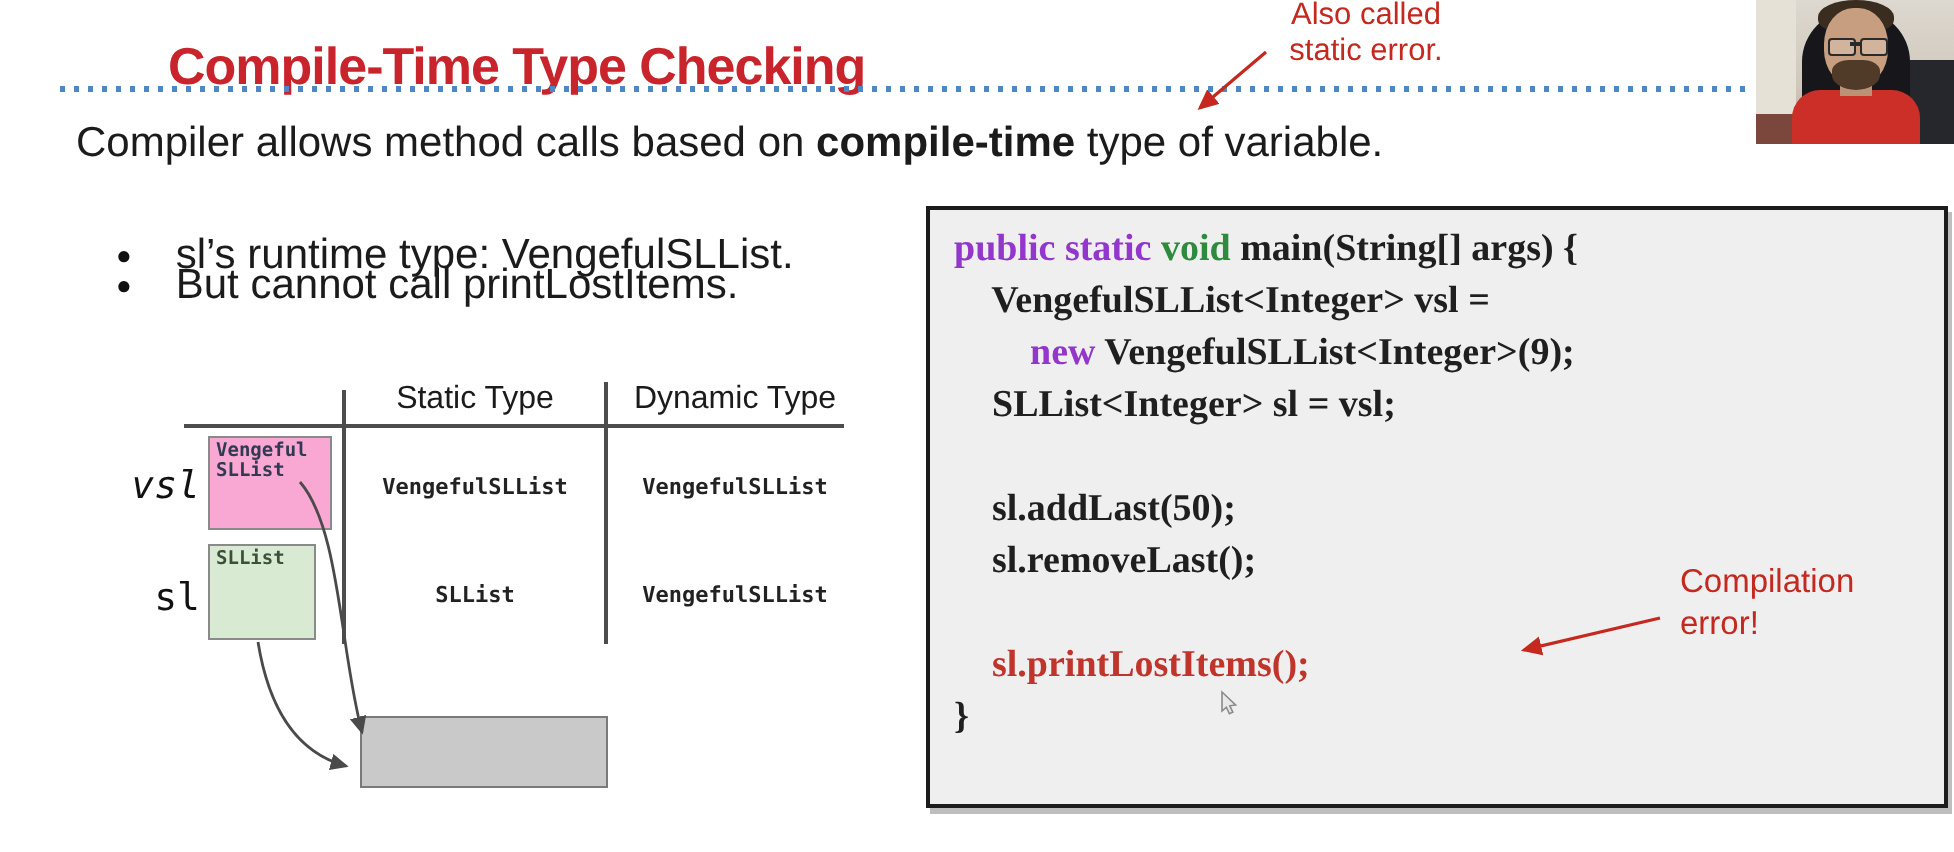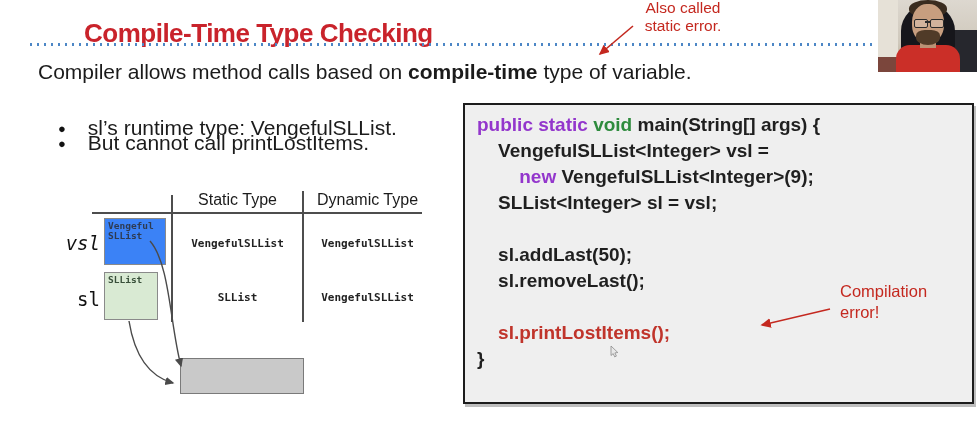--- a/index.html
+++ b/index.html
@@ -34,21 +34,21 @@
   .wc-bridge{left:47px;top:21px;width:6px;height:1.5px;background:#2a2a2a;}
 
   
   .lead{left:38px;top:60px;font-size:21px;color:#1b1b1b;}
   .bullet{left:58px;font-size:21px;color:#1b1b1b;white-space:nowrap;}
   .bullet .dot{display:inline-block;font-size:13px;vertical-align:2px;margin-right:22px;color:#111;}
 
   
   .codebox{left:463px;top:103px;width:511px;height:301px;box-sizing:border-box;background:#efefef;
            border:2px solid #1c1c1c;box-shadow:2px 3px 0 rgba(125,125,125,.5);}
-  .code{margin:7px 0 0 12px;font-family:Liberation Sans, sans-serif;
+  .code{margin:7px 0 0 12px;font-family:Liberation Serif, serif;
         font-size:19px;font-weight:bold;white-space:pre;}
   .code-line{height:26px;line-height:26px;}
   .tok-pl{color:#1f1f1f;}
   .tok-kw{color:#9336cc;}
   .tok-ty{color:#2e8b3d;}
   .tok-err{color:#c0342b;}
   .comp-error{left:840px;top:281px;width:110px;color:#c4281f;font-size:16.5px;line-height:21px;}
 
   
   .thead{top:191px;font-size:16px;color:#1b1b1b;text-align:center;}
@@ -57,21 +57,21 @@
   .hline{left:92px;top:212px;width:330px;height:1.5px;background:#4d4d4d;}
   .vline{width:1.5px;background:#4d4d4d;}
   .vline1{left:171px;top:195px;height:127px;}
   .vline2{left:302px;top:191px;height:131px;}
   .mono{font-family:"DejaVu Sans Mono","Liberation Mono",monospace;}
   .varlabel{left:62px;width:38px;text-align:right;font-size:19px;color:#111;}
   .cell{font-size:11px;font-weight:bold;color:#222;text-align:center;}
   .c-col1{left:172px;width:131px;}
   .c-col2{left:303px;width:129px;}
   .objbox{box-sizing:border-box;border:1px solid #8a8a8a;}
-  .vslbox{left:104px;top:218px;width:62px;height:47px;background:#3b82f6;}
+  .vslbox{left:104px;top:218px;width:62px;height:47px;background:#f9a8d4;}
   .slbox{left:104px;top:272px;width:54px;height:48px;background:#d9ead3;}
   .boxlabel{padding:2px 0 0 3px;font-size:9.5px;line-height:10px;font-weight:bold;color:#2e3b52;}
   .slbox .boxlabel{color:#39503a;}
   .graybox{left:180px;top:358px;width:124px;height:36px;background:#c9c9c9;border:1.5px solid #7a7a7a;box-sizing:border-box;}
 
   .overlay{left:0;top:0;width:977px;height:426px;pointer-events:none;}
 </style>
 </head>
 <body>
 

